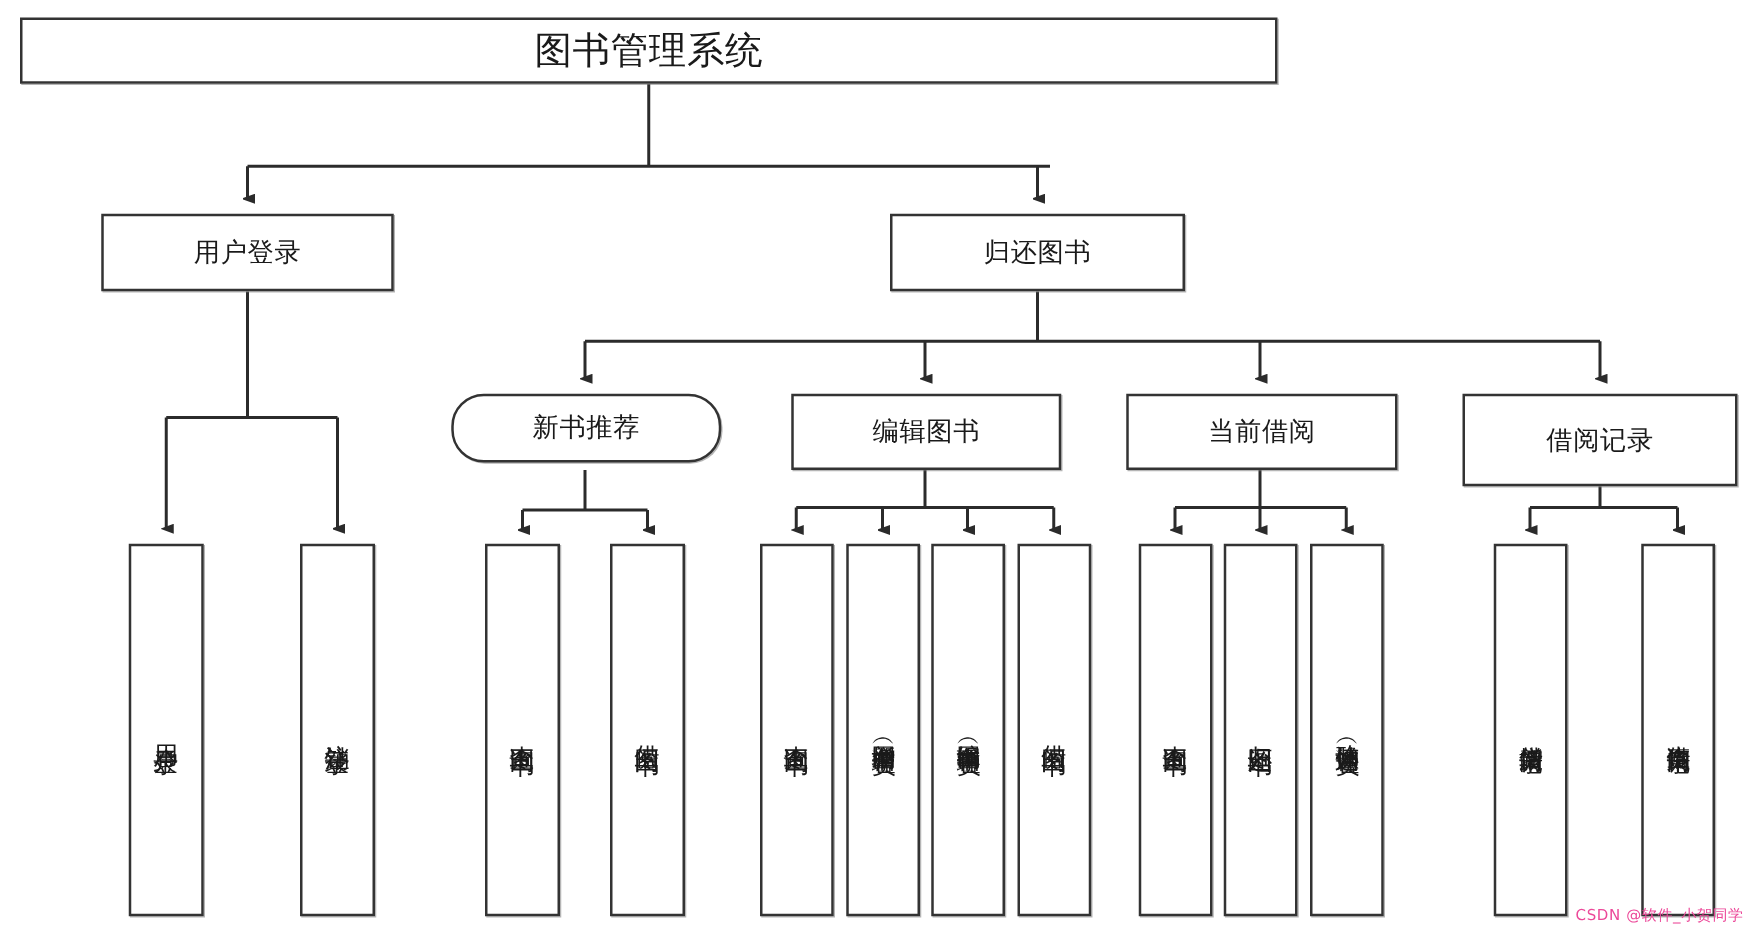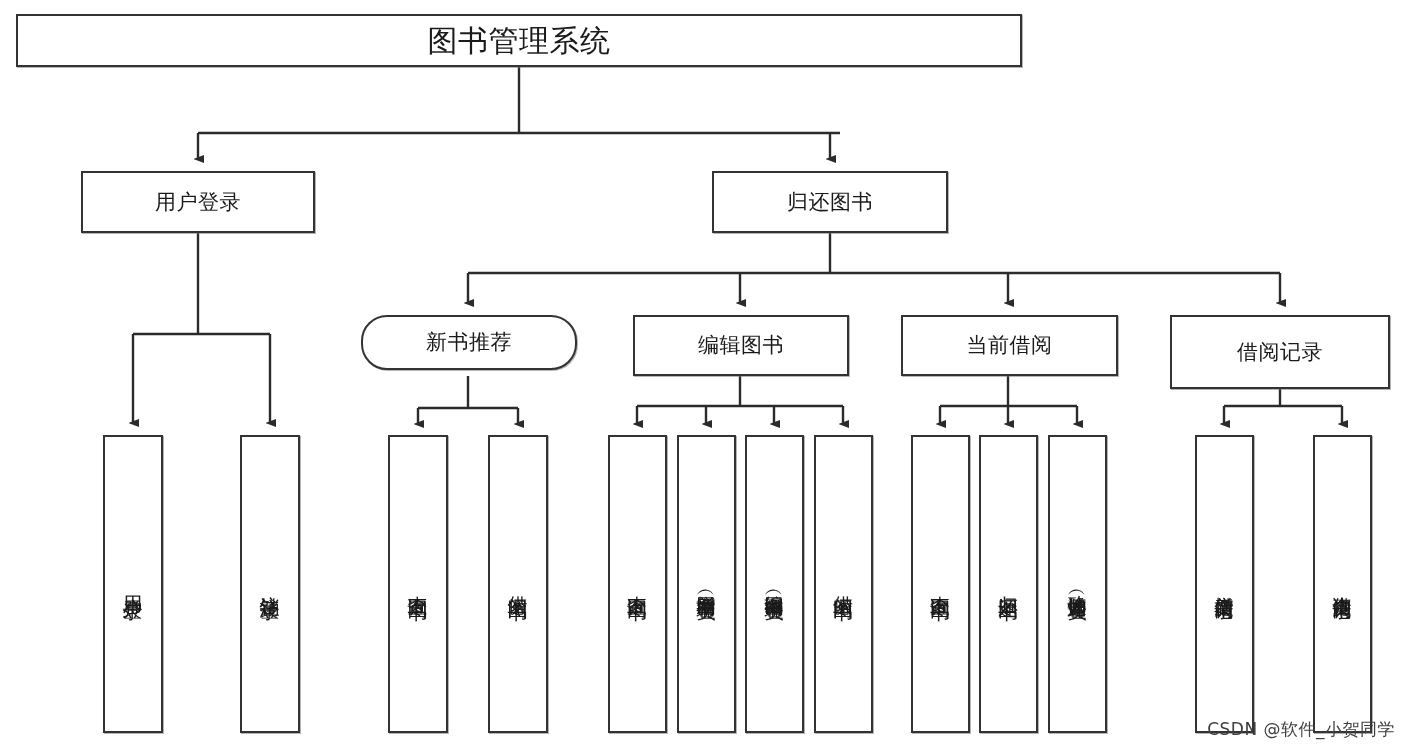--- a/index.html
+++ b/index.html
@@ -67,22 +67,22 @@
     max-height: 100%;
   }
   .node.vert.tall .label {
     font-size: 19px;
     letter-spacing: 1px;
   }
   #watermark {
     position: absolute;
     right: 10px;
     bottom: 6px;
-    font-size: 17px;
-    color: #404040;
+    font-size: 12px;
+    color: #ec4899;
     letter-spacing: 0.5px;
     user-select: none;
     white-space: nowrap;
   }
 </style>
 </head>
 <body>
 
 <div id="diagram-root">
 

